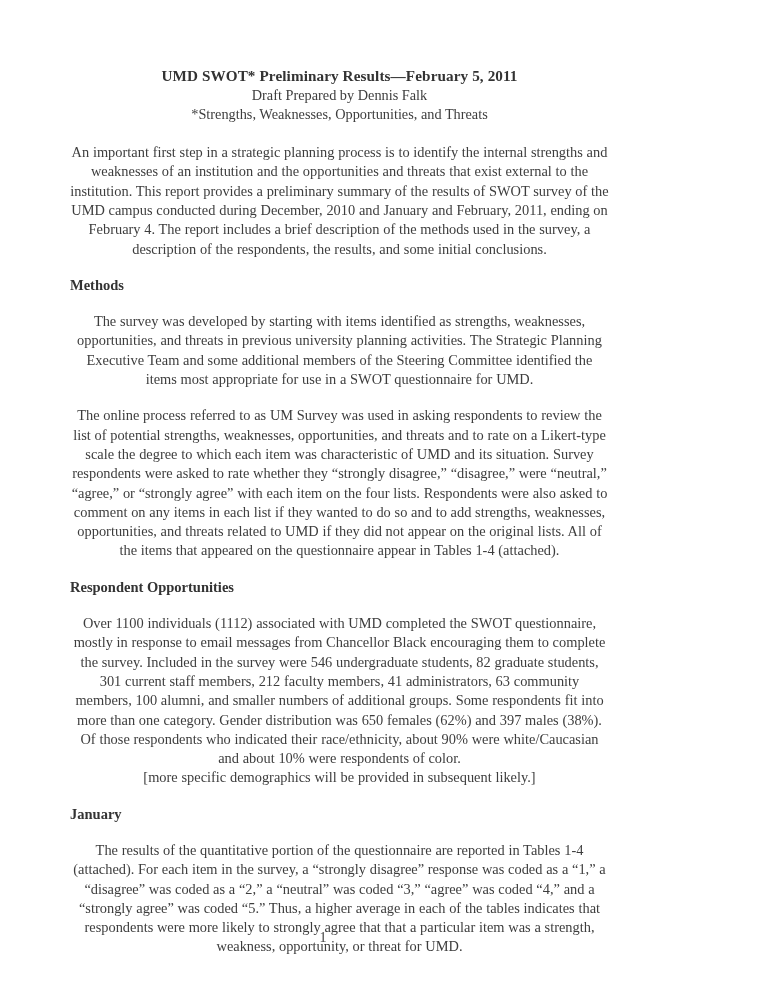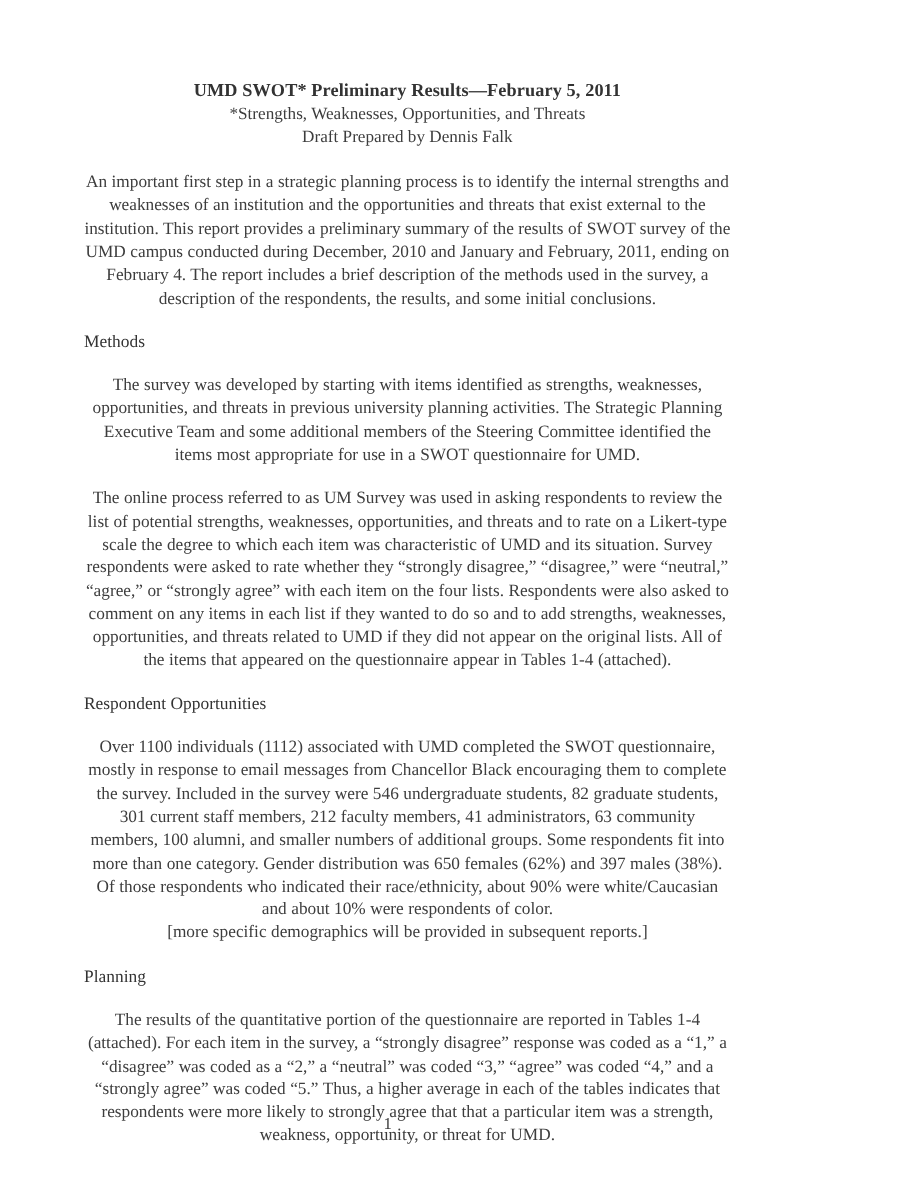--- a/index.html
+++ b/index.html
@@ -47,21 +47,21 @@
   p.body-text {
     font-size: 14.4px;
     line-height: 19.3px;
     margin: 0;
     text-align: center;
     color: #3d3d3d;
     word-spacing: 0.15px;
   }
   h2.section-heading {
     font-size: 14.5px;
-    font-weight: normal;
+    font-weight: bold;
     line-height: 19.3px;
     margin: 0;
     color: #333333;
   }
   .page-number {
     position: absolute;
     left: 0;
     right: 0;
     top: 930px;
     text-align: center;
@@ -70,22 +70,22 @@
     color: #3d3d3d;
   }
 </style>
 </head>
 <body>
 
 <div class="page">
 
   <div class="title-block">
     <div class="doc-title">UMD SWOT* Preliminary Results—February 5, 2011</div>
+    <div class="doc-subtitle">Draft Prepared by Dennis Falk</div>
     <div class="doc-subtitle">*Strengths, Weaknesses, Opportunities, and Threats</div>
-    <div class="doc-subtitle">Draft Prepared by Dennis Falk</div>
   </div>
 
   <div class="spacer-md"></div>
 
   <p class="body-text">An important first step in a strategic planning process is to identify the internal strengths and weaknesses of an institution and the opportunities and threats that exist external to the institution. This report provides a preliminary summary of the results of SWOT survey of the UMD campus conducted during December, 2010 and January and February, 2011, ending on February 4. The report includes a brief description of the methods used in the survey, a description of the respondents, the results, and some initial conclusions.</p>
 
   <div class="spacer-sm"></div>
 
   <h2 class="section-heading">Methods</h2>
 
@@ -97,25 +97,25 @@
 
   <p class="body-text">The online process referred to as UM Survey was used in asking respondents to review the list of potential strengths, weaknesses, opportunities, and threats and to rate on a Likert-type scale the degree to which each item was characteristic of UMD and its situation. Survey respondents were asked to rate whether they “strongly disagree,” “disagree,” were “neutral,” “agree,” or “strongly agree” with each item on the four lists.  Respondents were also asked to comment on any items in each list if they wanted to do so and to add strengths, weaknesses, opportunities, and threats related to UMD if they did not appear on the original lists. All of the items that appeared on the questionnaire appear in Tables 1-4 (attached).</p>
 
   <div class="spacer-sm"></div>
 
   <h2 class="section-heading">Respondent Opportunities</h2>
 
   <div class="spacer-sm"></div>
 
   <p class="body-text">Over 1100 individuals (1112) associated with UMD completed the SWOT questionnaire, mostly in response to email messages from Chancellor Black encouraging them to complete the survey. Included in the survey were 546 undergraduate students, 82 graduate students, 301 current staff members, 212 faculty members, 41 administrators, 63 community members, 100 alumni, and smaller numbers of additional groups. Some respondents fit into more than one category. Gender distribution was 650 females (62%) and 397 males (38%). Of those respondents who indicated their race/ethnicity, about 90% were white/Caucasian and about 10% were respondents of color.</p>
-  <p class="body-text">[more specific demographics will be provided in subsequent reports.]</p>
+  <p class="body-text">[more specific demographics will be provided in subsequent likely.]</p>
 
   <div class="spacer-sm"></div>
 
-  <h2 class="section-heading">Planning</h2>
+  <h2 class="section-heading">January</h2>
 
   <div class="spacer-sm"></div>
 
   <p class="body-text">The results of the quantitative portion of the questionnaire are reported in Tables 1-4 (attached). For each item in the survey, a “strongly disagree” response was coded as a “1,” a “disagree” was coded as a “2,” a “neutral” was coded “3,” “agree” was coded “4,” and a  “strongly agree” was coded “5.” Thus, a higher average in each of the tables indicates that respondents were more likely to strongly agree that that a particular item was a strength, weakness, opportunity, or threat for UMD.</p>
 
   <div class="page-number">1</div>
 
 </div>
 
 </body></html>

